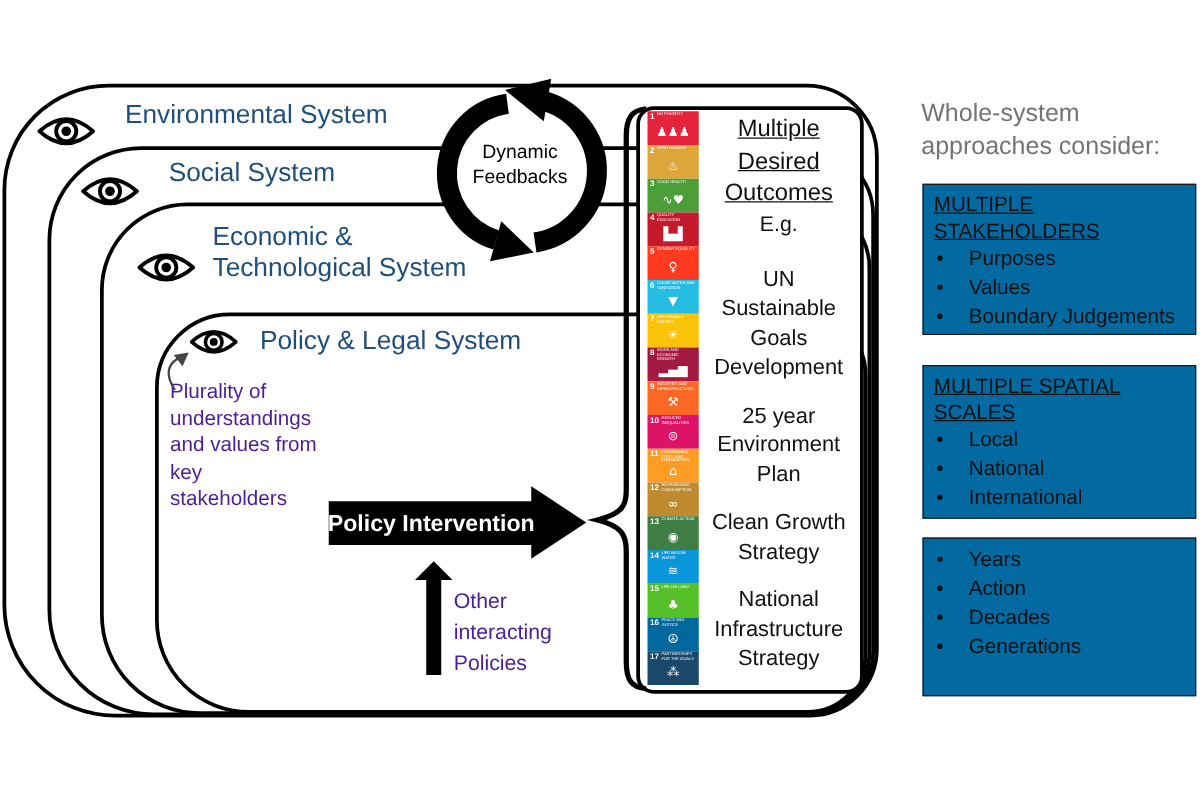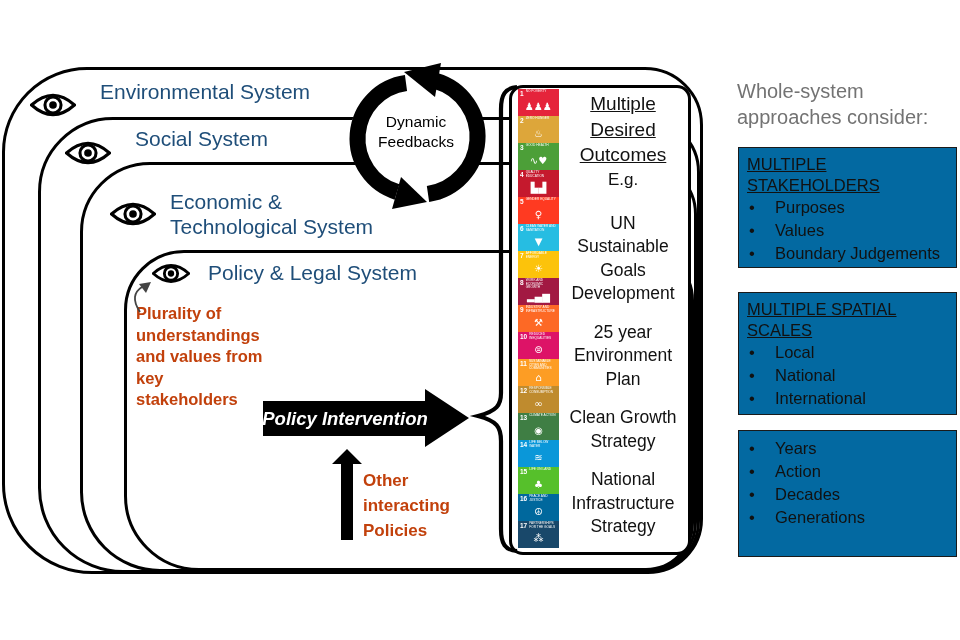--- a/index.html
+++ b/index.html
@@ -6,32 +6,32 @@
   #stage{position:relative;width:960px;height:640px;background:#ffffff;overflow:hidden;
          font-family:"Liberation Sans",sans-serif;color:#111;}
   .sysrect{position:absolute;background:#fff;border:3.2px solid #000;box-sizing:border-box;}
   #r1{left:2px;top:67px;width:701px;height:507px;border-radius:85px 58px 55px 90px;}
   #r2{left:38px;top:117px;width:662px;height:456px;border-radius:75px 55px 52px 85px;}
   #r3{left:80px;top:162px;width:617px;height:410px;border-radius:70px 52px 50px 80px;}
   #r4{left:124px;top:250px;width:570px;height:321px;border-radius:60px 50px 48px 75px;}
   .syslabel{position:absolute;color:#1F4E79;font-size:21px;line-height:25px;white-space:nowrap;z-index:6;}
   #sl1{left:100px;top:79px;}
   #sl2{left:135px;top:126px;}
-  #sl3{left:170px;top:177px;margin-top:12px;}
+  #sl3{left:170px;top:177px;}
   #sl4{left:208px;top:260px;}
   .eye{position:absolute;z-index:6;}
   #eye1{left:30px;top:91px;}
   #eye2{left:65px;top:139px;}
   #eye3{left:110px;top:200px;}
   #eye4{left:152px;top:262px;}
   #cycle-label{position:absolute;left:356px;top:112px;width:120px;text-align:center;
     font-size:15.5px;line-height:20px;color:#000;z-index:7;}
   #plurality{position:absolute;left:136px;top:303px;width:140px;font-size:16.5px;line-height:21.5px;z-index:6;}
   #pi-label{position:absolute;left:265px;top:401px;width:160px;height:35px;display:flex;
-    align-items:center;justify-content:center;color:#fff;font-size:18.5px;font-weight:bold;z-index:8;white-space:nowrap;font-style:italic;}
+    align-items:center;justify-content:center;color:#fff;font-size:18.5px;font-weight:bold;z-index:8;white-space:nowrap;}
   #other-policies{position:absolute;left:363px;top:468px;font-size:17px;line-height:25px;z-index:6;}
   #overlay{position:absolute;left:0;top:0;width:960px;height:640px;z-index:7;pointer-events:none;}
   #panel{position:absolute;left:509px;top:85px;width:182px;height:470px;background:#fff;
     border:3.5px solid #000;border-radius:14px;box-sizing:border-box;z-index:5;}
   #sdg-column{position:absolute;left:518px;top:89px;width:41px;z-index:6;}
   .sdg-tile{width:41px;height:27px;box-sizing:border-box;display:flex;flex-direction:column;
     padding:1px 2px;overflow:hidden;}
   .sdg-top{display:flex;align-items:flex-start;gap:2px;}
   .sdg-num{color:#fff;font-size:6.5px;font-weight:bold;line-height:7px;}
   .sdg-name{color:#fff;font-size:3.2px;line-height:3.6px;text-transform:uppercase;flex:1;}
@@ -45,21 +45,21 @@
   #right-panel{position:absolute;left:737px;top:78px;width:222px;z-index:6;}
   #rp-heading{font-size:20px;line-height:26px;color:#737373;margin-bottom:12px;}
   .rp-box{position:absolute;left:1px;width:219px;border:1.6px solid #1a1a1a;box-sizing:border-box;
     padding:6px 8px 4px 8px;background:#0369a1;}
   #box0{top:69px;height:121px;}
   #box1{top:214px;height:123px;}
   #box2{top:352px;height:127px;}
   .rp-title{font-size:16.5px;line-height:21px;text-decoration:underline;width:200px;}
   .bullet-row{display:flex;font-size:16.5px;line-height:23px;}
   .bullet-dot{width:26px;padding-left:2px;}
-  .annot{color:#c2410c;font-weight:bold;}
+  .annot{color:#4c1d95;}
 </style>
 </head>
 <body>
 
 <div id="stage">
 
   <div class="sysrect" id="r1"></div>
   <div class="sysrect" id="r2"></div>
   <div class="sysrect" id="r3"></div>
   <div class="sysrect" id="r4"></div>

